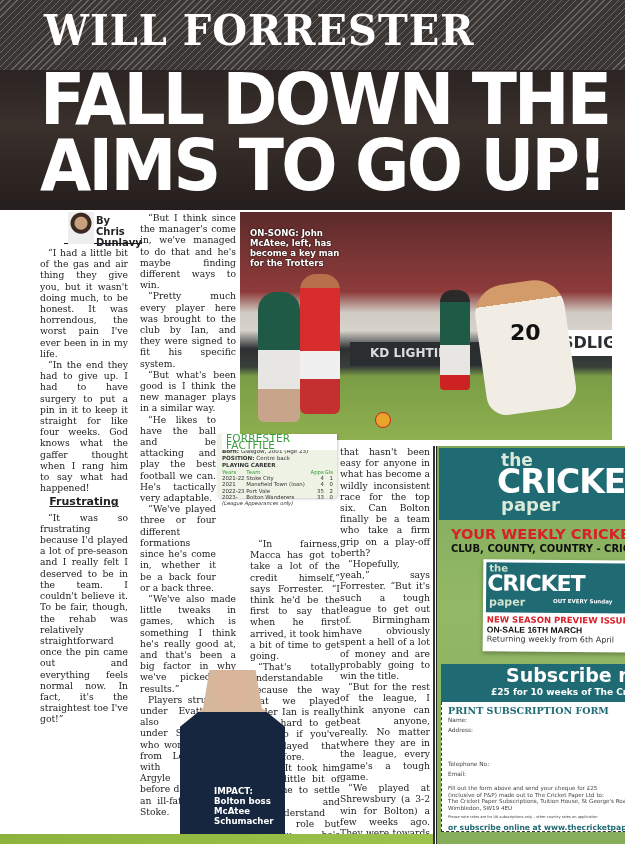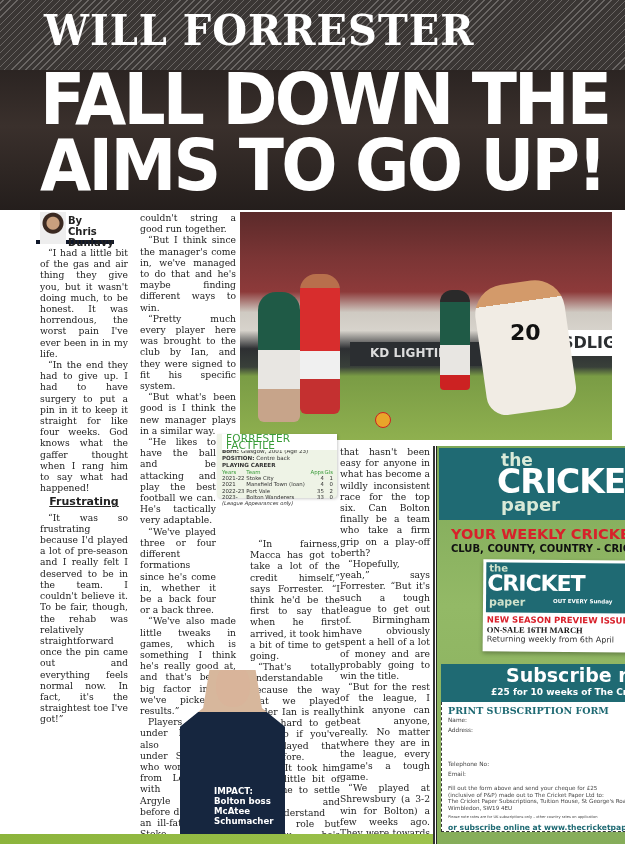--- a/index.html
+++ b/index.html
@@ -4,21 +4,21 @@
 <style>
 *{box-sizing:border-box;margin:0;padding:0}
 body{width:625px;height:844px;overflow:hidden;background:#fff;font-family:"DejaVu Serif",serif;position:relative}
 .header{position:absolute;left:0;top:0;width:625px;height:210px;background:#2a2523;overflow:hidden}
 .header .stripes{position:absolute;left:0;top:0;width:625px;height:70px;background:repeating-linear-gradient(135deg,#3a3634 0 2px,#6a6664 2px 3px,#3a3634 3px 5px)}
 .header .bg{position:absolute;left:0;top:70px;width:625px;height:140px;background:linear-gradient(180deg,#2b2422 0%,#3a302c 40%,#241e1c 100%)}
 .kicker{position:absolute;left:44px;top:6px;font-family:"DejaVu Serif",serif;font-weight:bold;font-size:40px;color:#fff;letter-spacing:1px;transform:scaleY(1.05)}
 .h1{position:absolute;left:40px;top:66px;font-family:"DejaVu Sans",sans-serif;font-weight:bold;font-size:72px;line-height:66px;color:#fff;letter-spacing:-3px;transform:scaleX(0.92);transform-origin:left top;white-space:nowrap}
 .col{position:absolute;font-size:9.2px;line-height:11.2px;color:#222;text-align:justify}
 .col p{text-indent:8px}
-.byline{position:absolute;left:36px;top:212px;width:78px;height:32px;border-bottom:4px solid #0f172a}
+.byline{position:absolute;left:64px;top:212px;width:78px;height:32px;border-bottom:1px solid #0f172a}
 .byline .ava{position:absolute;left:4px;top:0;width:26px;height:32px;background:radial-gradient(circle at 50% 35%,#c9a07e 0 6px,#3b2a22 7px 10px,transparent 11px),linear-gradient(#eee,#eee)}
 .byline .name{position:absolute;left:32px;top:3px;font-family:"DejaVu Sans",sans-serif;font-weight:bold;font-size:10px;line-height:11px;color:#222}
 .subhead{font-family:"DejaVu Sans",sans-serif;font-weight:bold;font-size:11px;text-align:center;text-decoration:underline;margin:3px 0 4px}
 .photo1{position:absolute;left:240px;top:212px;width:372px;height:228px;background:
  linear-gradient(180deg,#5b2a2a 0%,#7b3535 20%,#8d3a3a 35%,#cfcac2 44%,#d7d3cc 52%,#2d2f32 60%,#39403a 68%,#7a9c45 72%,#8fb04f 100%)}
 .photo1 .pl1{position:absolute;left:18px;top:80px;width:42px;height:130px;background:linear-gradient(#1f5a46 0 45%,#e8e6e2 45% 75%,#c7a48a 75%);border-radius:18px 18px 6px 6px}
 .photo1 .pl2{position:absolute;left:60px;top:62px;width:40px;height:140px;background:linear-gradient(#b86f4c 0 10%,#d82d2d 10% 55%,#f0f0f0 55% 75%,#c43030 75%);border-radius:16px 16px 6px 6px}
 .photo1 .pl3{position:absolute;left:200px;top:78px;width:30px;height:100px;background:linear-gradient(#2a2a2a 0 12%,#1f5a46 12% 55%,#e8e6e2 55% 85%,#c22 85%);border-radius:12px 12px 4px 4px}
 .photo1 .pl4{position:absolute;left:240px;top:70px;width:90px;height:130px;background:linear-gradient(#d39a6a 0 15%,#f1ece4 15% 100%);border-radius:30px 30px 20px 20px;transform:rotate(-8deg)}
 .photo1 .num{position:absolute;left:270px;top:108px;font-family:"DejaVu Sans",sans-serif;font-weight:bold;font-size:22px;color:#111}
@@ -44,21 +44,21 @@
 .ad .pap{position:absolute;left:64px;top:50px;font-family:"DejaVu Sans",sans-serif;font-weight:bold;font-size:18px;color:#d9ead8;line-height:18px}
 .ad .tag1{position:absolute;left:14px;top:80px;font-family:"DejaVu Sans",sans-serif;font-weight:bold;font-size:14.5px;color:#d8202a;white-space:nowrap}
 .ad .tag2{position:absolute;left:14px;top:97px;font-family:"DejaVu Sans",sans-serif;font-weight:bold;font-size:10px;color:#111;white-space:nowrap}
 .ad .mini{position:absolute;left:46px;top:114px;width:150px;height:92px;background:#fff;box-shadow:0 2px 4px rgba(0,0,0,.3);transform:rotate(0.5deg)}
 .ad .mini .mtop{position:absolute;left:3px;top:3px;width:147px;height:50px;background:#1f6a73}
 .ad .mini .mthe{position:absolute;left:6px;top:3px;font-family:"DejaVu Sans",sans-serif;font-weight:bold;font-size:10px;color:#cfe2cc}
 .ad .mini .mcrk{position:absolute;left:4px;top:13px;font-family:"DejaVu Sans",sans-serif;font-weight:bold;font-size:22px;color:#fff;letter-spacing:-1px;line-height:22px}
 .ad .mini .mpap{position:absolute;left:6px;top:36px;font-family:"DejaVu Sans",sans-serif;font-weight:bold;font-size:11px;color:#cfe2cc}
 .ad .mini .mout{position:absolute;left:70px;top:38px;font-family:"DejaVu Sans",sans-serif;font-weight:bold;font-size:5.5px;color:#fff}
 .ad .mini .m1{position:absolute;left:4px;top:55px;font-family:"DejaVu Sans",sans-serif;font-weight:bold;font-size:8.5px;color:#d8202a;white-space:nowrap}
-.ad .mini .m2{position:absolute;left:4px;top:65px;font-family:Liberation Serif, serif;font-weight:bold;font-size:8.5px;color:#111;white-space:nowrap}
+.ad .mini .m2{position:absolute;left:4px;top:65px;font-family:Liberation Sans, sans-serif;font-weight:bold;font-size:8.5px;color:#111;white-space:nowrap}
 .ad .mini .m3{position:absolute;left:4px;top:75px;font-family:"DejaVu Sans",sans-serif;font-size:8px;color:#333;white-space:nowrap}
 .ad .sub{position:absolute;left:4px;top:218px;width:185px;height:38px;background:#1f6a73}
 .ad .sub .s1{position:absolute;left:65px;top:0;font-family:"DejaVu Sans",sans-serif;font-weight:bold;font-size:19px;color:#fff;white-space:nowrap}
 .ad .sub .s2{position:absolute;left:50px;top:23px;font-family:"DejaVu Sans",sans-serif;font-weight:bold;font-size:9px;color:#fff;white-space:nowrap}
 .ad .form{position:absolute;left:4px;top:256px;width:185px;height:130px;background:#fff;border:1px dashed #333;border-top:none;padding:3px 0 0 6px;font-family:"DejaVu Sans",sans-serif;font-size:5.8px;color:#444;line-height:7.6px}
 .ad .form .ft{font-weight:bold;font-size:9.5px;color:#1f6a73;font-family:"DejaVu Serif",serif;white-space:nowrap;line-height:12px}
 .ad .form .lbl{height:10px}
 .ad .form .para{white-space:nowrap;margin-top:4px;font-size:5.6px;line-height:6.6px}
 .ad .form .tiny{font-size:3.6px;margin-top:3px;white-space:nowrap}
 .ad .form .online{font-weight:bold;font-size:7.6px;color:#1f6a73;white-space:nowrap;margin-top:2px}
@@ -86,40 +86,43 @@
 
 <div class="col" style="left:40px;top:247px;width:88px;">
   <p>“I had a little bit of the gas and air thing they give you, but it wasn't doing much, to be honest. It was horrendous, the worst pain I've ever been in in my life.</p>
   <p>“In the end they had to give up. I had to have surgery to put a pin in it to keep it straight for like four weeks. God knows what the gaffer thought when I rang him to say what had happened!</p>
   <div class="subhead">Frustrating</div>
   <p>“It was so frustrating because I'd played a lot of pre-season and I really felt I deserved to be in the team. I couldn't believe it. To be fair, though, the rehab was relatively straightforward once the pin came out and everything feels normal now. In fact, it's the straightest toe I've got!”</p>
 
 </div>
 
 <div class="col" style="left:140px;top:212px;width:96px;">
-  <p style="text-indent:0">couldn't string a good run together.</p>
   <p>“But I think since the manager's come in, we've managed to do that and he's maybe finding different ways to win.</p>
   <p>“Pretty much every player here was brought to the club by Ian, and they were signed to fit his specific system.</p>
   <p>“But what's been good is I think the new manager plays in a similar way.</p>
   <p style="width:76px">“He likes to have the ball and be attacking and play the best football we can. He's tactically very adaptable.</p>
   <p style="width:76px">“We've played three or four different formations since he's come in, whether it be a back four or a back three.</p>
   <p>“We've also made little tweaks in games, which is something I think he's really good at, and that's been a big factor in why we've picked up results.”</p>
   <p>Players struggling under Evatt have also prospered under Schumacher, who won promotion from League One with Plymouth Argyle in 2023 before departing for an ill-fated spell at Stoke.</p>
 
 </div>
 
 <div class="photo1">
   <div class="board">KD LIGHTING</div>
   <div class="board2">SDLIG</div>
   <div class="pl1"></div>
   <div class="pl2"></div>
   <div class="pl3"></div>
   <div class="pl4"></div>
   <div class="num">20</div>
   <div class="ball"></div>
+  <div class="caption-white" style="left:10px;top:16px;width:96px;">
+    <span>ON-SONG:</span>
+    <span>John McAtee, left, has become a key man for the Trotters</span>
+  </div>
 </div>
 
 <div class="factfile">
   <div class="title">FORRESTER FACTFILE</div>
   <div><b>Born:</b> <span>Glasgow, 2001 (Age 23)</span></div>
   <div><b>POSITION:</b> <span>Centre back</span></div>
   <div><b>PLAYING CAREER</b></div>
   <table>
     <tbody>
         <tr>

